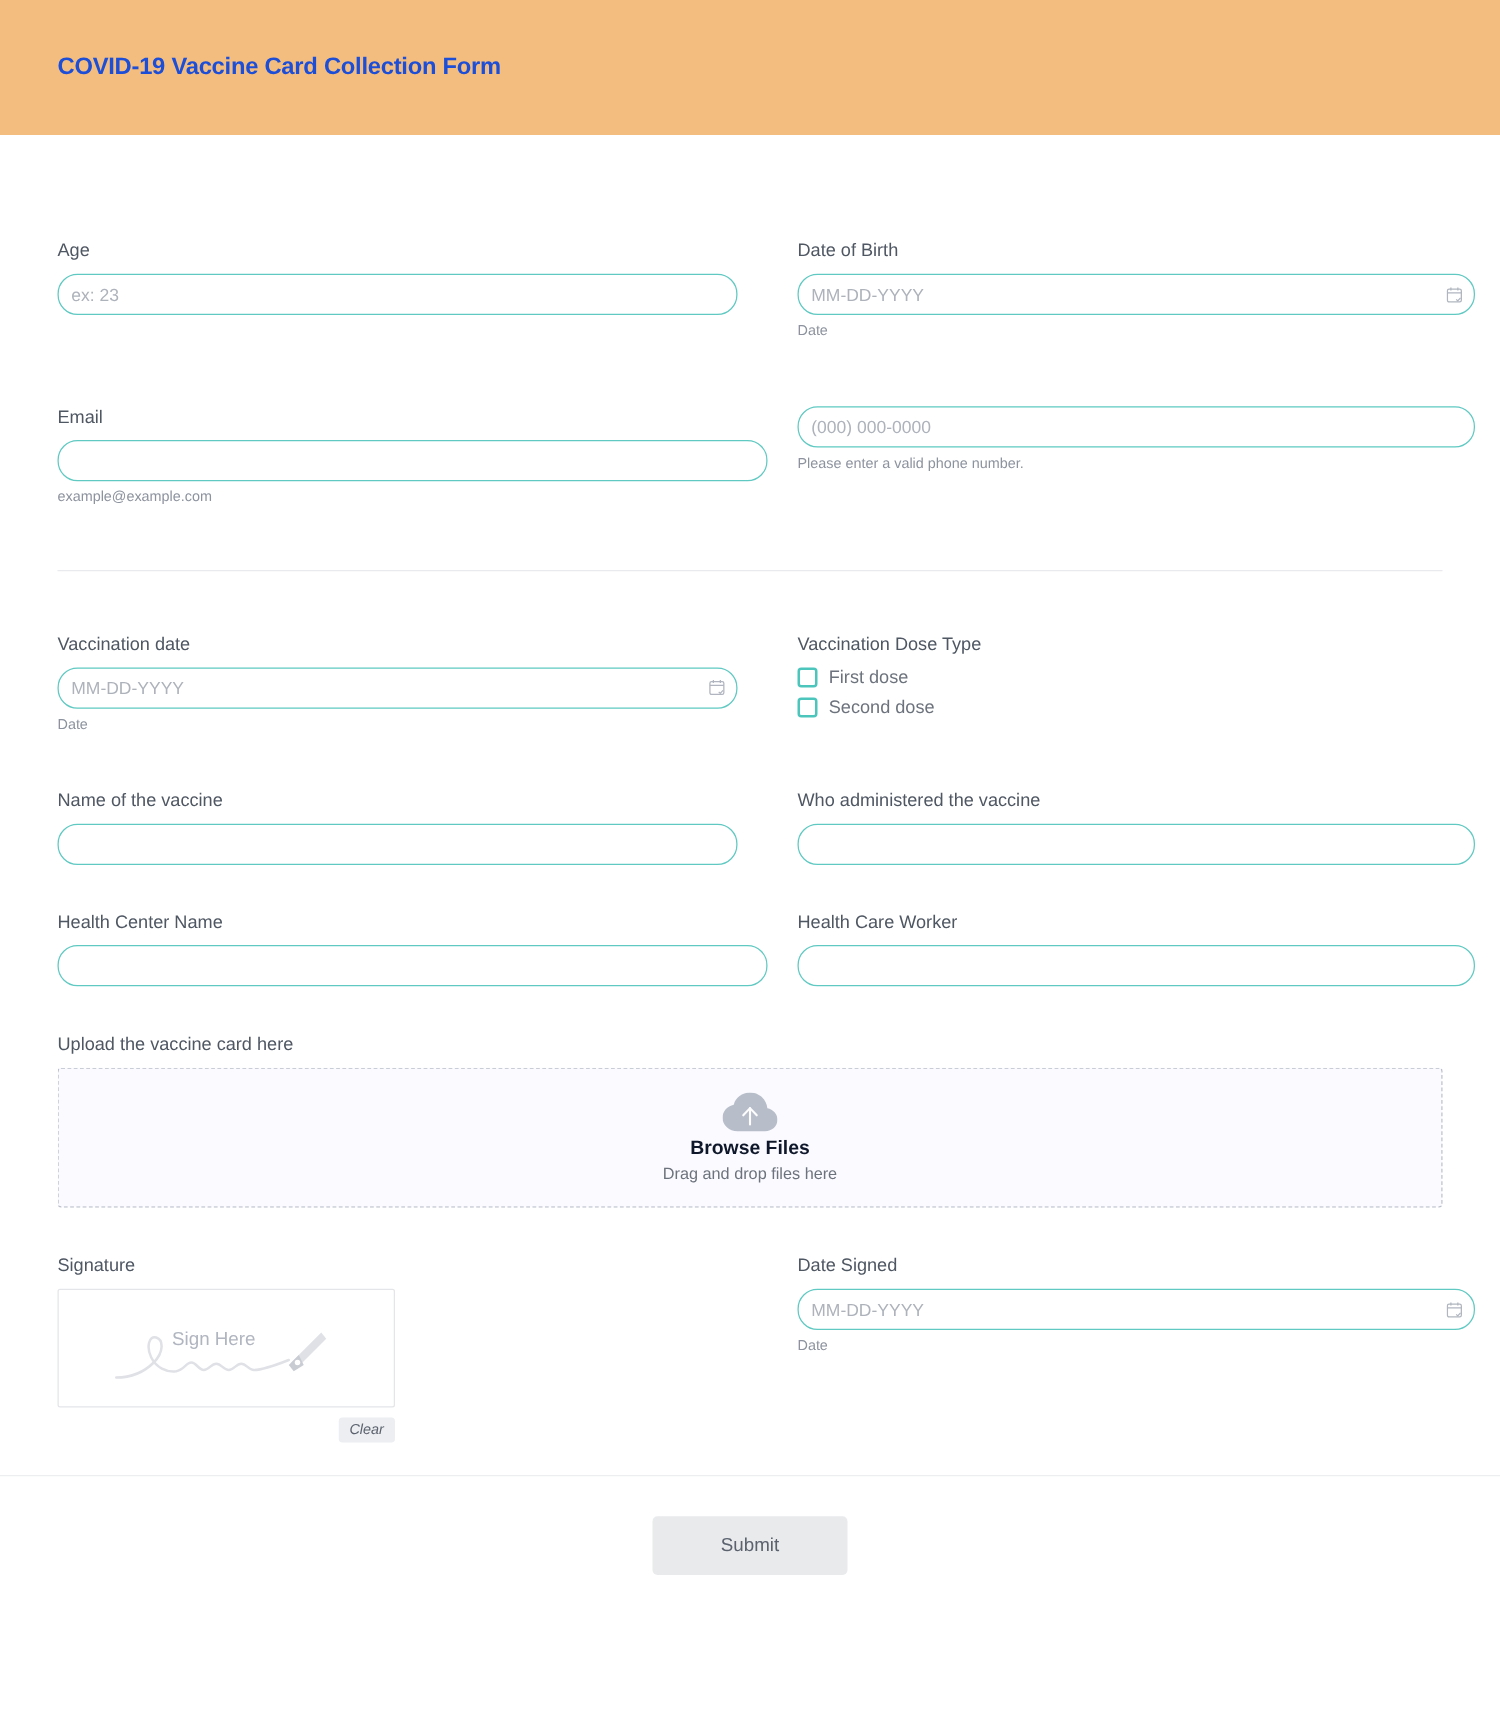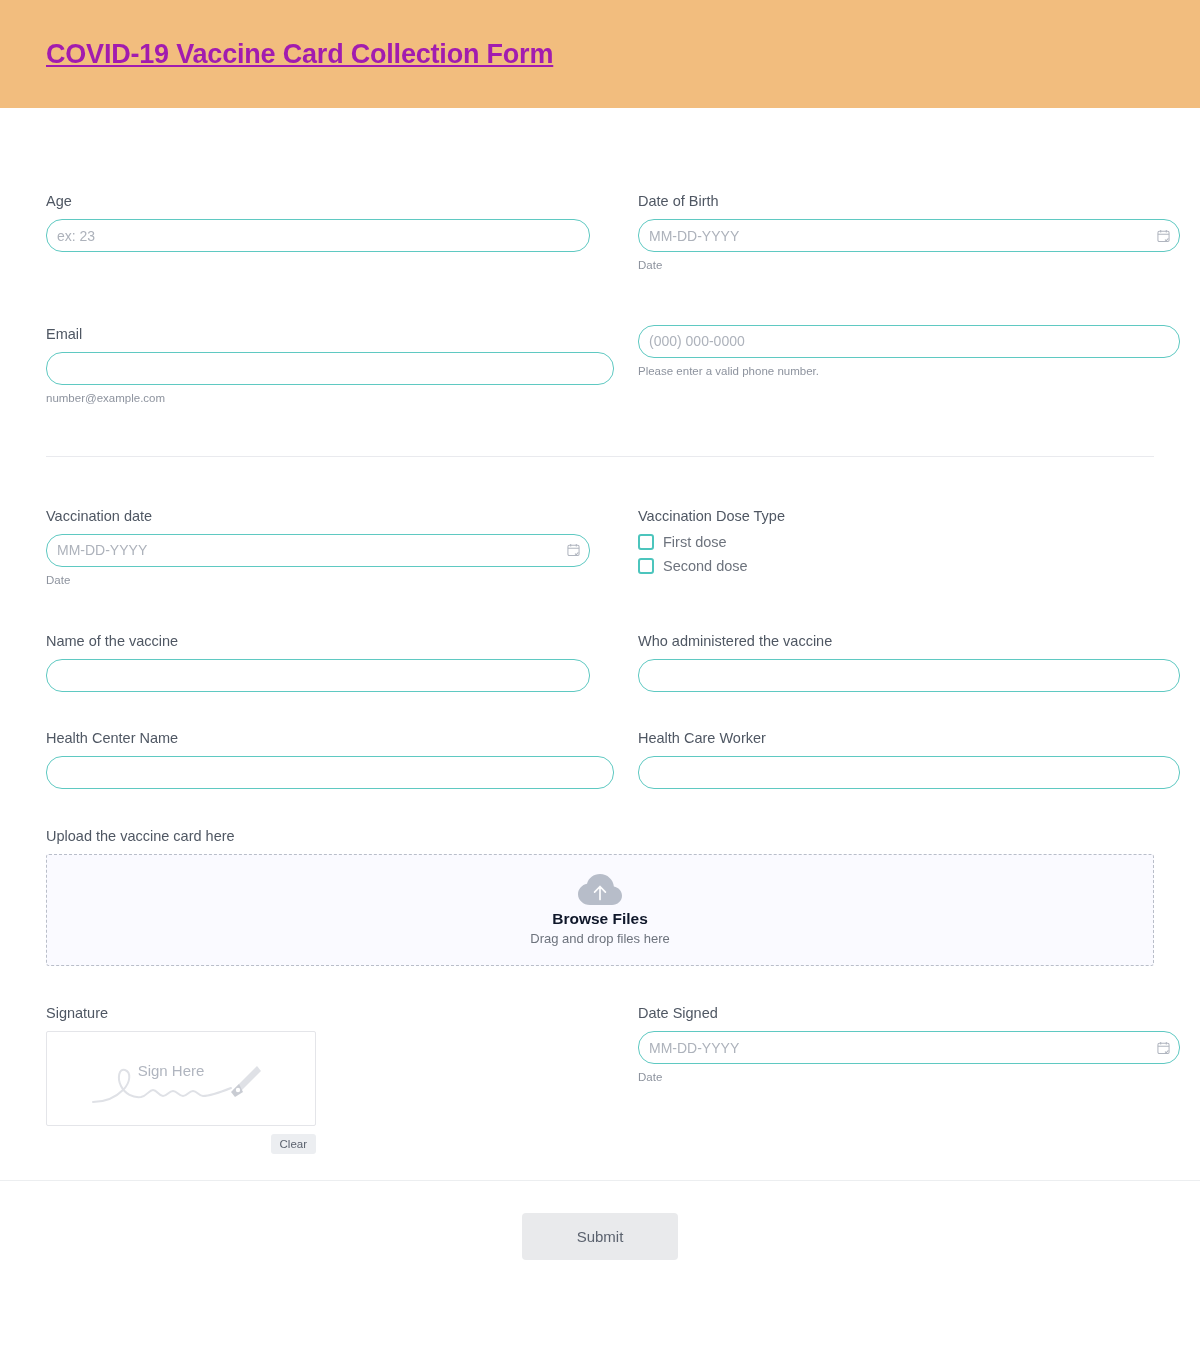--- a/index.html
+++ b/index.html
@@ -19,26 +19,25 @@
 
   
   .form-header {
     background: #f2bd7e;
     height: 108px;
     display: flex;
     align-items: center;
     padding: 0 46px;
   }
   .form-title {
-    font-size: 27px;
+    font-size: 19px;
     font-weight: bold;
-    color: #a21caf;
+    color: #1d4ed8;
     letter-spacing: -0.2px;
     margin: 0;
-    text-decoration: underline;
   }
 
   
   .form-body { padding: 0 46px; }
   .row {
     display: flex;
     gap: 0;
   }
   .col-left  { width: 568px; flex: none; }
   .col-right { width: 542px; flex: none; margin-left: 24px; }
@@ -152,20 +151,21 @@
     display: flex;
     justify-content: flex-end;
   }
   .clear-btn span {
     background: #eceef1;
     color: #5b626e;
     font-size: 11.5px;
     padding: 4px 9px;
     border-radius: 3px;
     display: inline-block;
+    font-style: italic;
   }
 
   
   .footer-sep {
     border: none;
     border-top: 1px solid #eceef0;
     margin: 0;
   }
   .footer {
     display: flex;
@@ -226,21 +226,21 @@
       </div>
     </div>
 
     <div class="gap-1"></div>
 
     <div class="row">
       <div class="col-left">
         <div class="field">
           <label class="field-label">Email</label>
           <input class="tf tall" type="text" value="" placeholder="" style="">
-          <span class="sub-label">number@example.com</span>
+          <span class="sub-label">example@example.com</span>
         </div>
       </div>
       <div class="col-right">
         <div class="field">
           <input class="tf tall" type="text" value="" placeholder="(000) 000-0000" style="">
           <span class="sub-label">Please enter a valid phone number.</span>
         </div>
       </div>
     </div>
 

